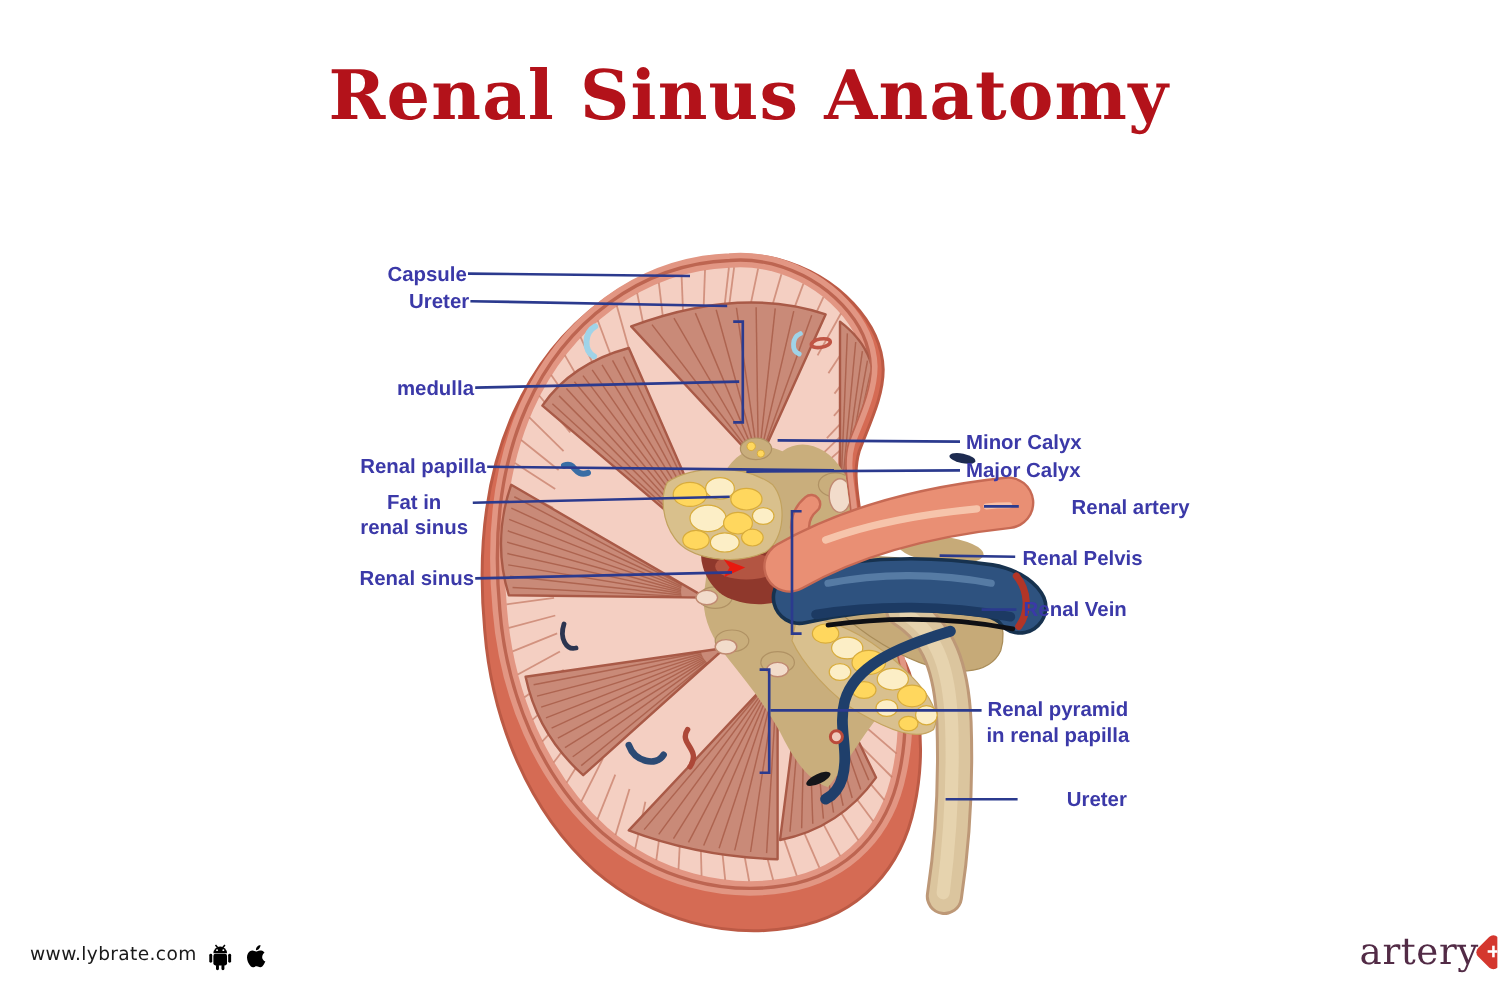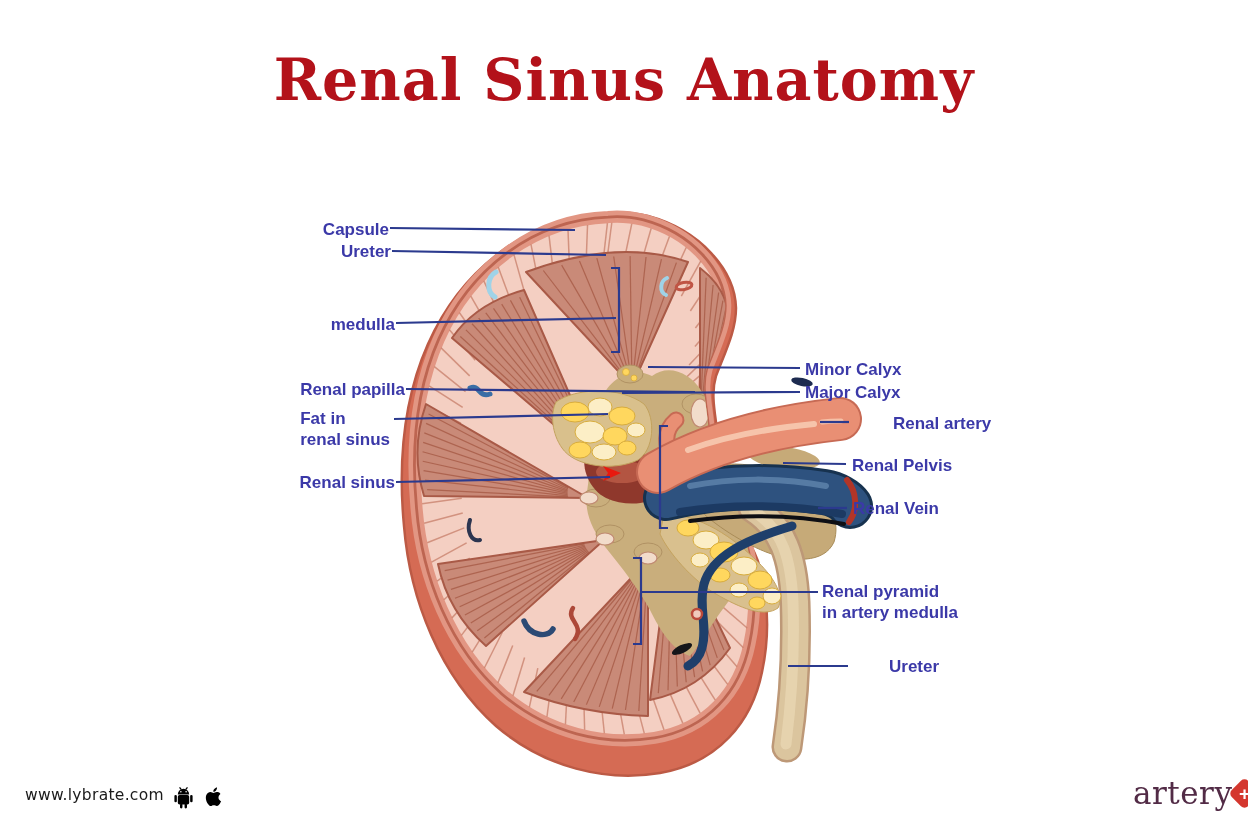--- a/index.html
+++ b/index.html
@@ -6,21 +6,21 @@
   .page{position:relative;width:1248px;height:835px;background:#fff;overflow:hidden;
         font-family:"Liberation Sans", sans-serif;}
   .title{position:absolute;top:46px;left:0;width:100%;margin:0;text-align:center;
          font-family:"DejaVu Serif", serif;font-weight:700;font-size:57px;
          letter-spacing:1px;color:#b3121a;}
   .diagram{position:absolute;inset:0;}
   .diagram svg{position:absolute;left:0;top:0;}
   .lbl{position:absolute;color:#3b39a8;font-weight:700;font-size:17px;line-height:21px;
        white-space:nowrap;transform:translateY(-50%);}
   .lbl.right-align{text-align:left;}
-  .lbl.center{text-align:left;}
+  .lbl.center{text-align:center;}
   .footer-left{position:absolute;left:25px;top:786px;height:24px;display:flex;
                align-items:flex-start;gap:9px;color:#1a1a1a;}
   .site{font-size:15.5px;letter-spacing:.3px;font-family:"DejaVu Sans", sans-serif;}
   .logo{position:absolute;left:1133px;top:775px;display:flex;align-items:center;
         font-family:"DejaVu Serif", serif;font-size:31px;color:#522b46;letter-spacing:.5px;}
   .logo .diamond{width:23px;height:23px;background:#d4372e;border-radius:5px;
         transform:rotate(45deg);display:flex;align-items:center;justify-content:center;
         margin:0 1px;}
   .logo .diamond span{transform:rotate(-45deg);color:#fff;font-family:"Liberation Sans",sans-serif;
         font-weight:700;font-size:19px;line-height:1;}
@@ -315,21 +315,21 @@
     </div>
     <div class="lbl right-align" style="right:853px;top:482px">Renal sinus</div>
 
     <div class="lbl" style="left:805px;top:369px">Minor Calyx</div>
     <div class="lbl" style="left:805px;top:392px">Major Calyx</div>
     <div class="lbl" style="left:893px;top:423px">Renal artery</div>
     <div class="lbl" style="left:852px;top:465px">Renal Pelvis</div>
     <div class="lbl" style="left:853px;top:508px">Renal Vein</div>
     <div class="lbl center" style="left:822px;top:602px">
       <div>Renal pyramid</div>
-      <div>in artery medulla</div>
+      <div>in renal papilla</div>
     </div>
     <div class="lbl" style="left:889px;top:666px">Ureter</div>
   </div>
 
   <div class="footer-left">
     <span class="site">www.lybrate.com</span>
     <svg width="21" height="23" viewBox="0 0 24 26">
       <g fill="#000">
         <path d="M5.5,9.5 a6.5,6.5 0 0 1 13,0 z"></path>
         <rect x="5.5" y="10" width="13" height="11" rx="2"></rect>

